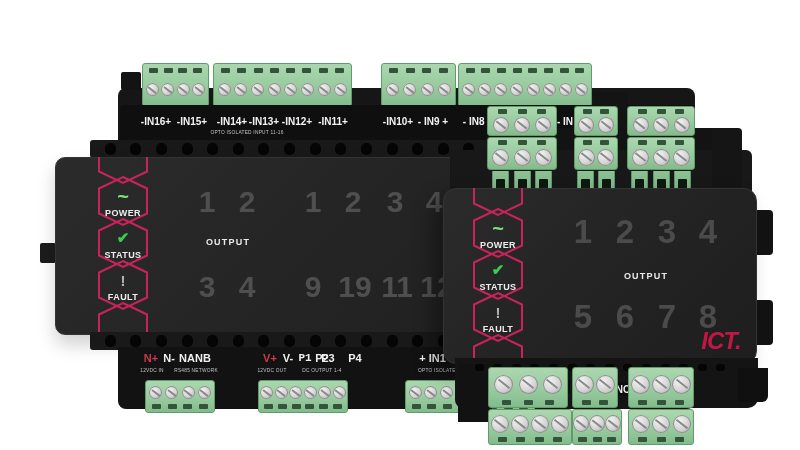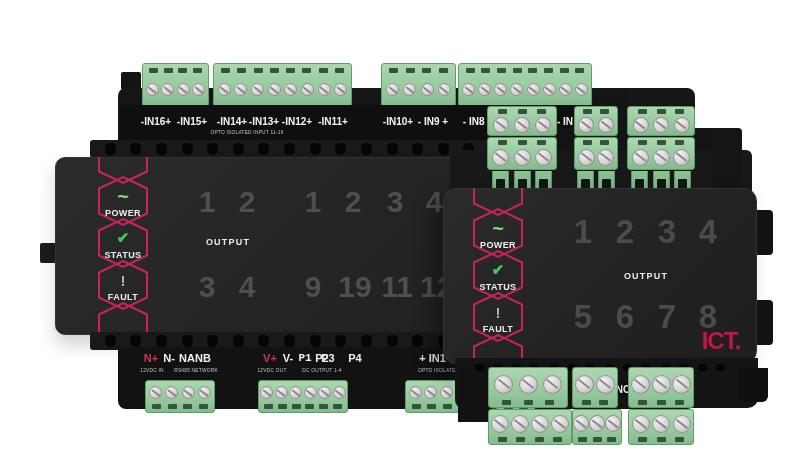--- a/index.html
+++ b/index.html
@@ -49,21 +49,21 @@
        color:#4f4f4f;}
   .num-r{font-size:33px;color:#4b4b4b;}
   .out-title{position:absolute;transform:translate(-50%,-50%);font-size:9px;font-weight:bold;
              letter-spacing:1.2px;color:#ebebeb;}
   .ind-icon{position:absolute;transform:translate(-50%,-50%);font-weight:bold;font-size:15px;}
   .ind-label{position:absolute;transform:translate(-50%,-50%);font-size:9px;font-weight:bold;
              color:#ededed;letter-spacing:.4px;}
   .model{position:absolute;transform:translate(-100%,-50%);font-size:10px;font-weight:bold;
          color:#f0f0f0;letter-spacing:.3px;}
   .logo{position:absolute;transform:translate(-50%,-50%);font-size:24px;font-weight:800;
-        color:#c21745;letter-spacing:-1px;}
+        color:#c21745;letter-spacing:-1px;font-style:italic;}
   .tag{position:absolute;transform:translate(-50%,-50%);font-size:10px;font-weight:bold;
        color:#ededed;background:#0d0d0d;padding:1px 2px;border-radius:1px;}
   .hexchain{position:absolute;}
 </style>
 </head>
 <body>
 
 <div class="scene">
 
   <div class="housing" style="left:118px;top:88px;width:577px;height:53px;border-radius:8px 8px 0 0;"></div>

